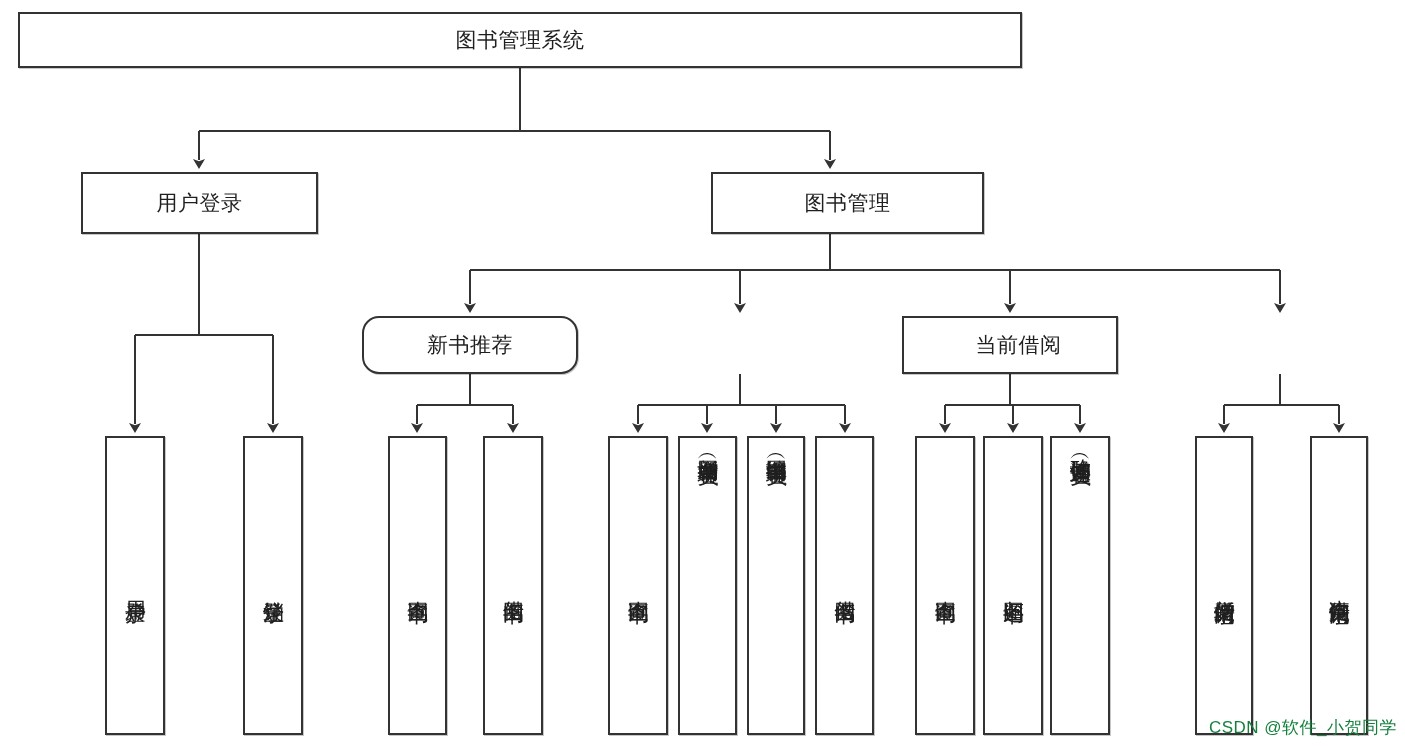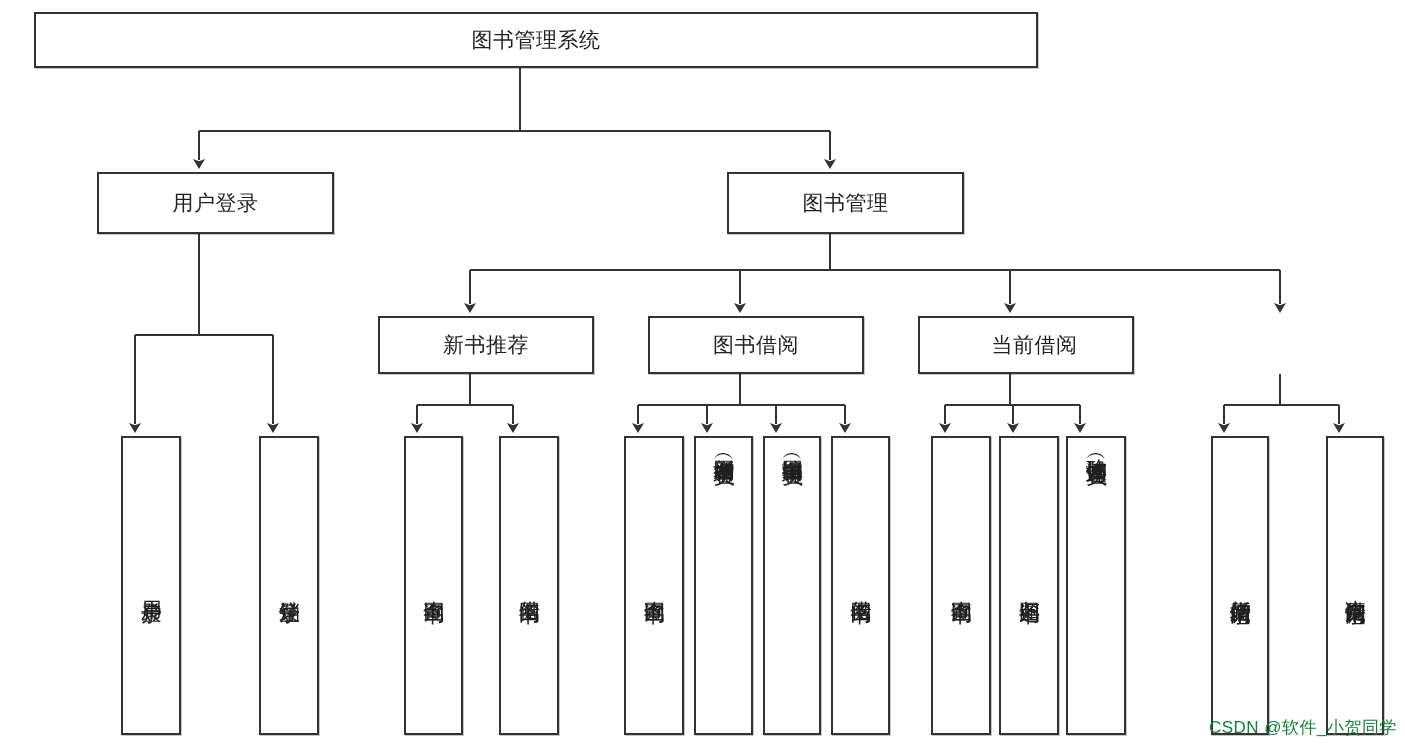--- a/index.html
+++ b/index.html
@@ -23,21 +23,20 @@
   }
   .node {
     position: absolute;
     border: 2.5px solid #333333;
     background: #ffffff;
     display: flex;
     align-items: center;
     justify-content: center;
     color: #1b1b1b;
     box-shadow: 1px 1px 0 rgba(0,0,0,0.22);
-    margin-left: 16px;
   }
   .node .lbl {
     font-size: 21px;
     line-height: 1.05;
     letter-spacing: 0.5px;
     white-space: nowrap;
     color: #1f1f1f;
   }
   .node.leaf {
     align-items: flex-start;
@@ -123,29 +122,26 @@
     </g>
   </svg>
 
   <div class="node" style="left:18px; top:12px; width:1004px; height:56px;">
     <span class="lbl">图书管理系统</span>
   </div>
 
   <div class="node" style="left:81px; top:172px; width:237px; height:62px;">
     <span class="lbl">用户登录</span>
   </div>
-  <div class="node" style="left:711px; top:172px; width:237px; height:62px;">
+  <div class="node" style="left:711px; top:172px; width:273px; height:62px;">
     <span class="lbl">图书管理</span>
   </div>
 
-  <div class="node" style="left:362px; top:316px; width:216px; height:58px;">
+  <div class="node" style="left:362px; top:316px; width:216px; height:58px;border-radius:17px;">
     <span class="lbl">新书推荐</span>
-  </div>
-  <div class="node" style="left:632px; top:316px; width:216px; height:58px;">
-    <span class="lbl">图书借阅</span>
   </div>
   <div class="node" style="left:902px; top:316px; width:216px; height:58px;padding-left:17px;">
     <span class="lbl">当前借阅</span>
   </div>
 
   <div class="node leaf centered" style="left:105px; top:436px; width:60px; height:299px;">
     <span class="lbl">用户登录</span>
   </div>
   <div class="node leaf centered" style="left:243px; top:436px; width:60px; height:299px;">
     <span class="lbl">注销登录</span>

